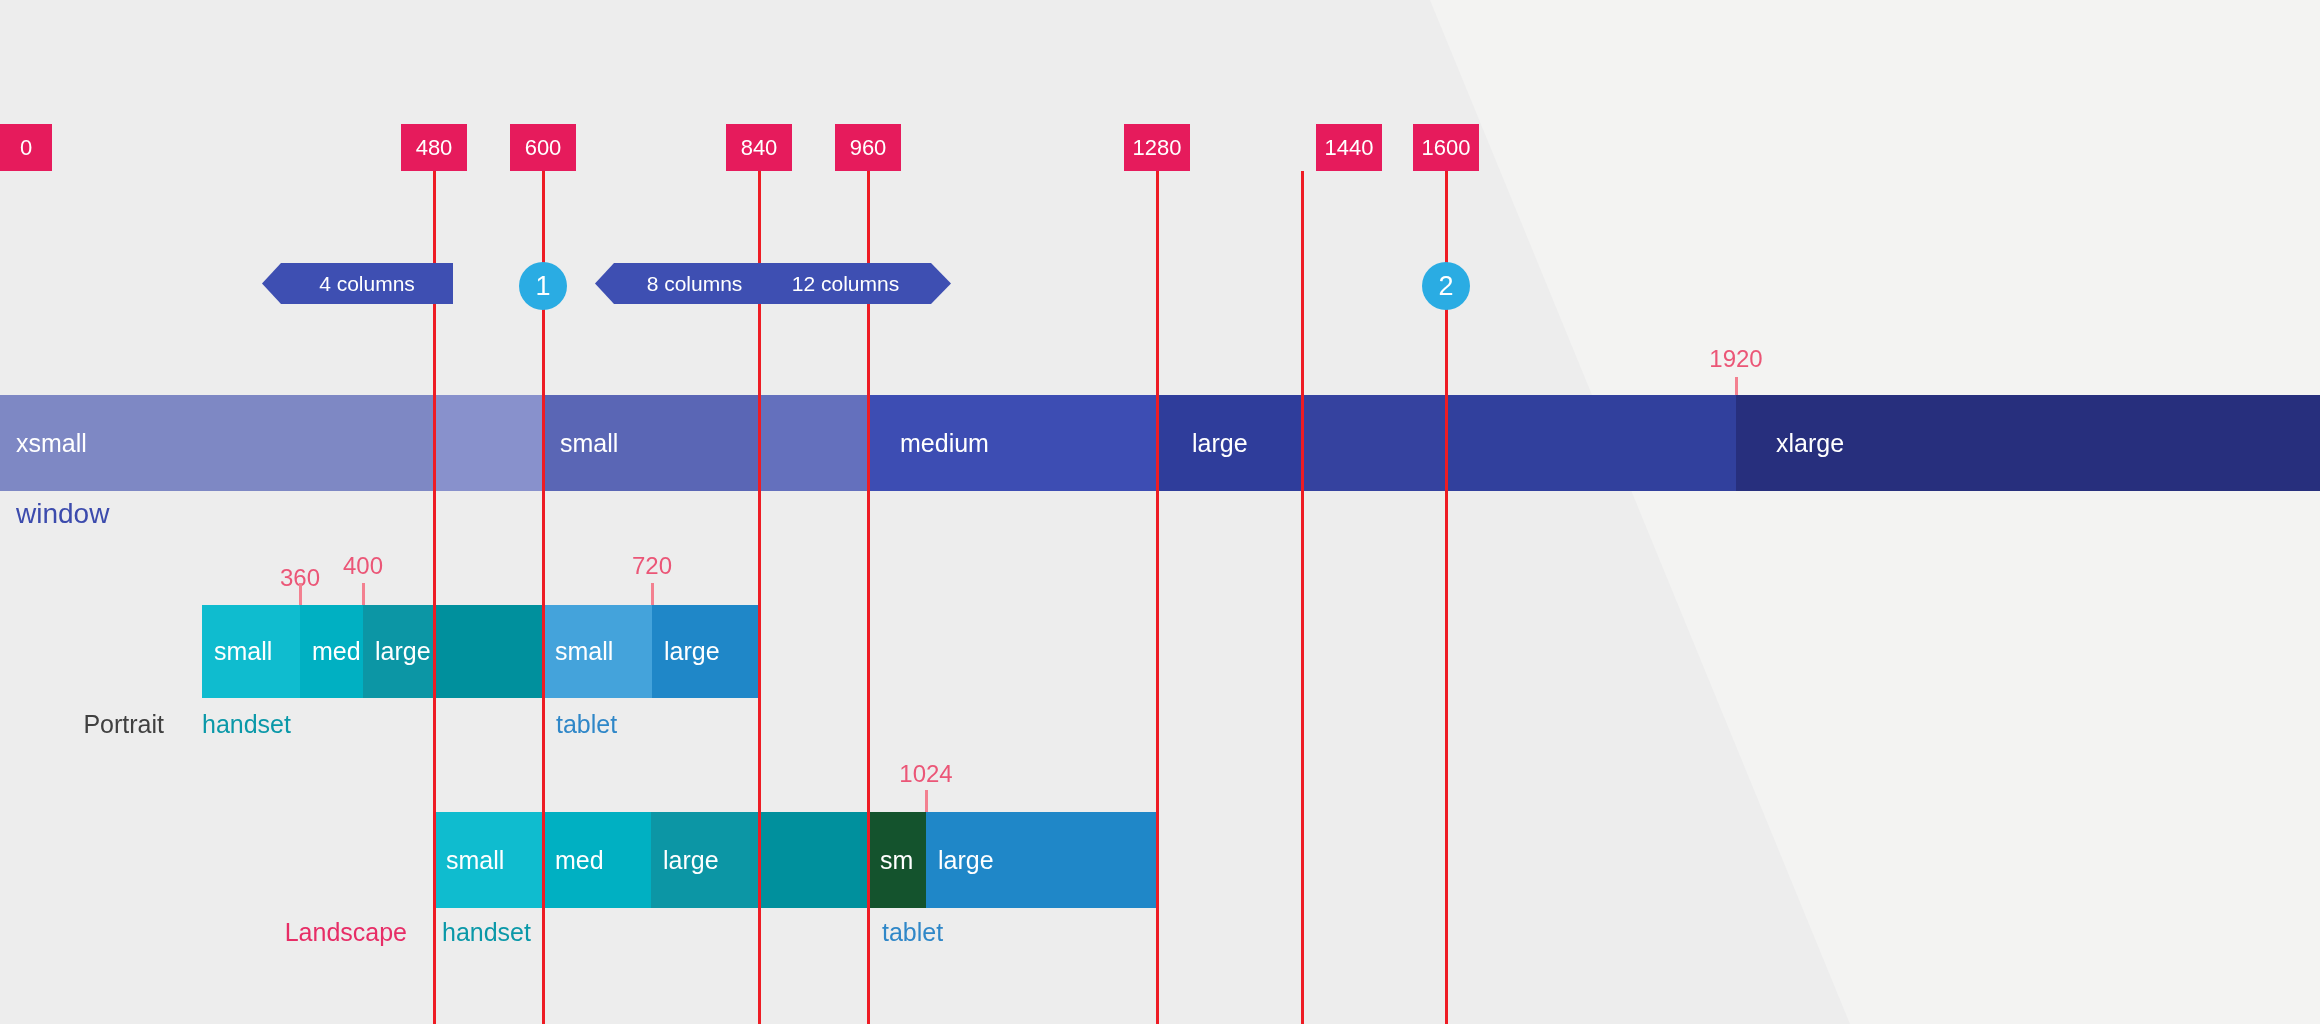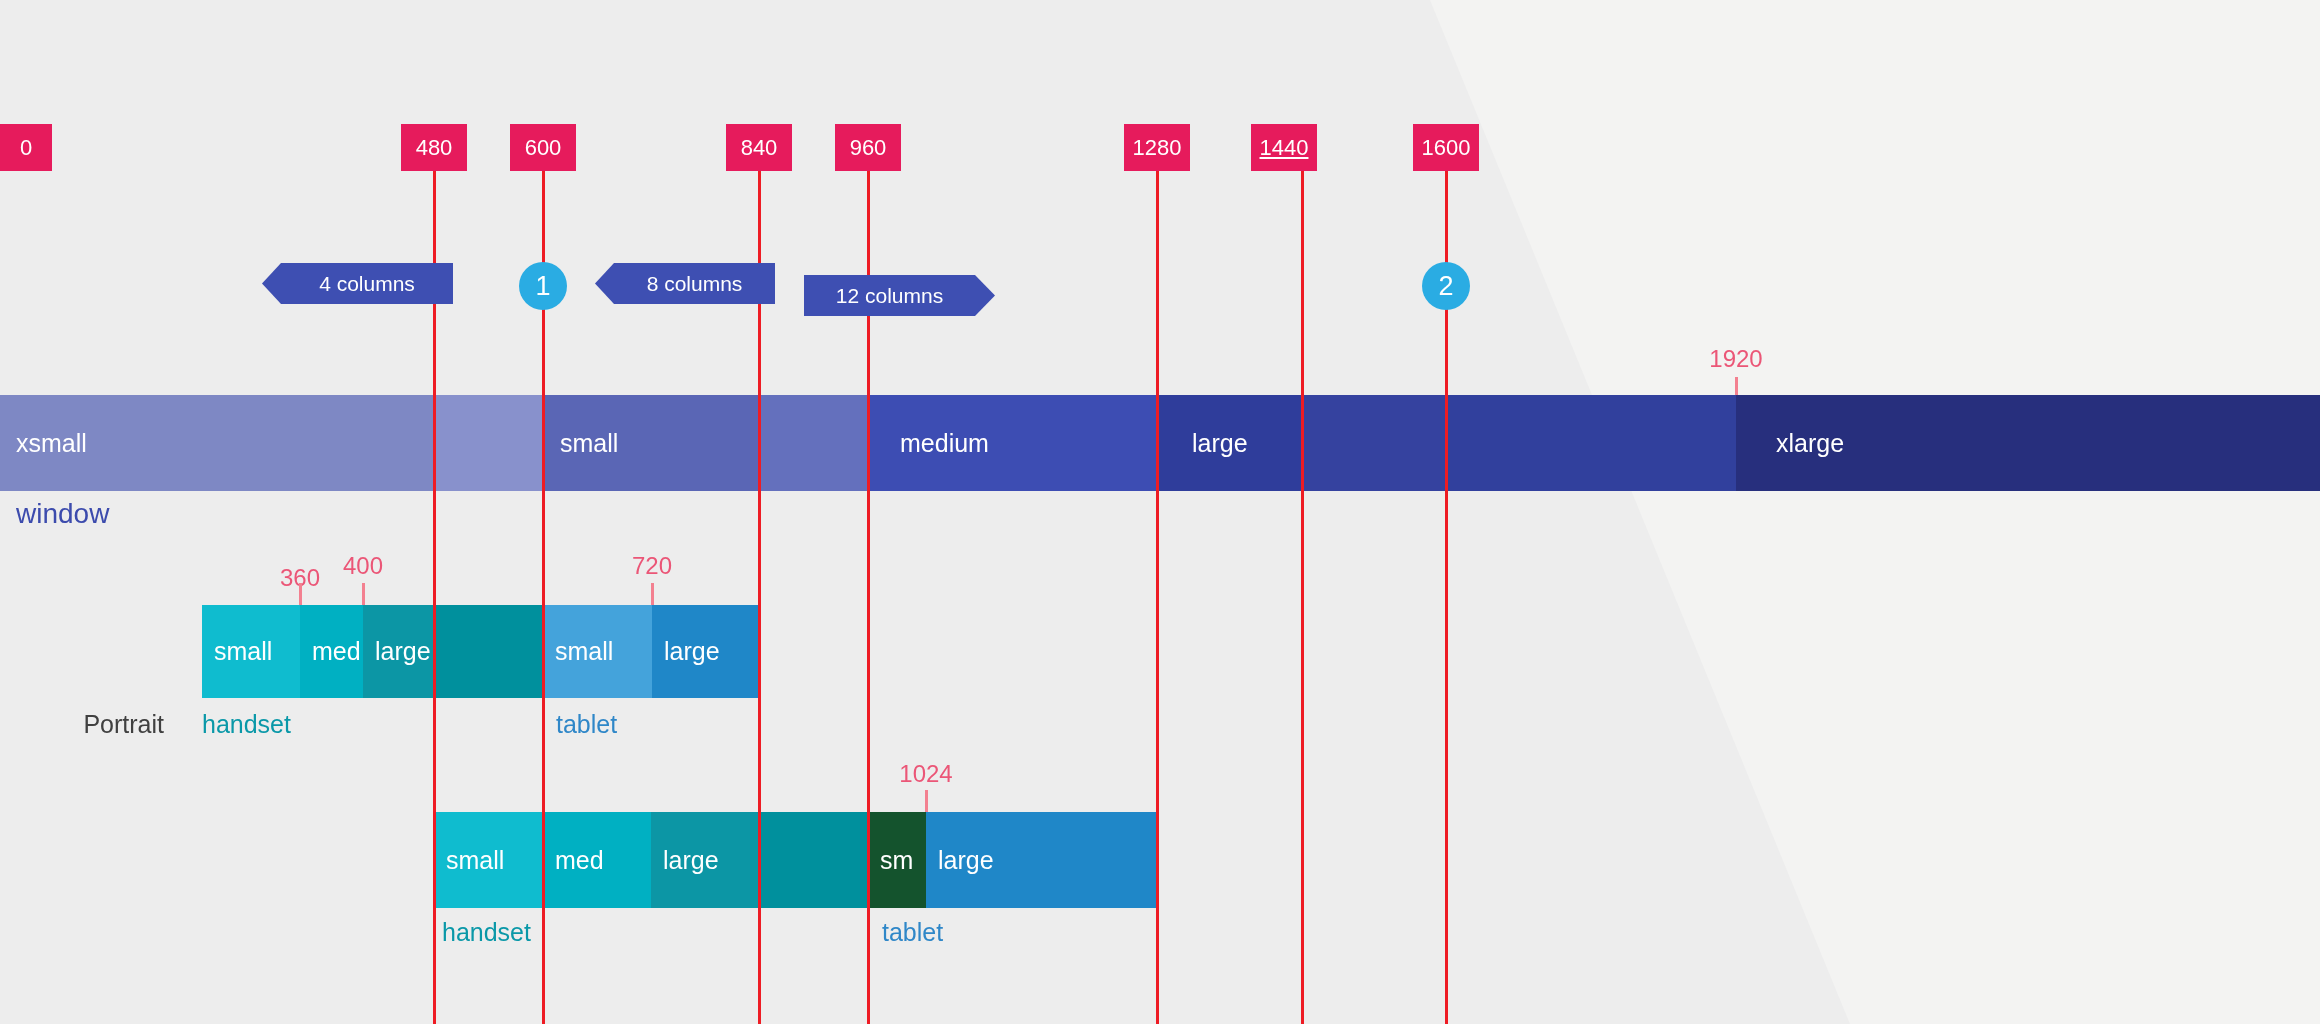--- a/index.html
+++ b/index.html
@@ -87,29 +87,29 @@
     </div>
     <div class="marker-box" style="left: 726px;">
       <span>840</span>
     </div>
     <div class="marker-box" style="left: 835px;">
       <span>960</span>
     </div>
     <div class="marker-box" style="left: 1124px;">
       <span>1280</span>
     </div>
-    <div class="marker-box" style="left: 1251px; text-decoration: underline;">
+    <div class="marker-box" style="left: 1316px;">
       <span>1440</span>
     </div>
     <div class="marker-box" style="left: 1413px;">
       <span>1600</span>
     </div>
     <div class="tag tag-left" style="left: 262px; width: 172px;">4 columns</div>
     <div class="tag tag-left" style="left: 595px; width: 161px;">8 columns</div>
-    <div class="tag tag-right" style="left: 804px; width: 171px; margin-top: 12px;">12 columns</div>
+    <div class="tag tag-right" style="left: 760px; width: 171px;">12 columns</div>
     <div class="badge" style="left: 519px;">1</div>
     <div class="badge" style="left: 1422px;">2</div>
     <div class="pink-num" style="left: 1736px; top: 345px;">1920</div>
     <div class="tick" style="left: 1734.5px; top: 377px; height: 18px;"></div>
     <div class="band">
       <div class="band-seg" style="left: 0px; width: 434px; background: rgb(126, 136, 196);"></div>
       <div class="band-seg" style="left: 434px; width: 109px; background: rgb(136, 145, 204);"></div>
       <div class="band-seg" style="left: 543px; width: 216px; background: rgb(90, 102, 181);"></div>
       <div class="band-seg" style="left: 759px; width: 109px; background: rgb(100, 112, 189);"></div>
       <div class="band-seg" style="left: 868px; width: 289px; background: rgb(61, 77, 179);"></div>
@@ -160,15 +160,16 @@
     <div class="bar-seg" style="left: 651px; width: 108px; top: 812px; height: 96px; background: rgb(12, 150, 165);">
       <span>large</span>
     </div>
     <div class="bar-seg" style="left: 759px; width: 109px; top: 812px; height: 96px; background: rgb(0, 144, 157);"></div>
     <div class="bar-seg" style="left: 868px; width: 58px; top: 812px; height: 96px; background: #14532d;">
       <span>sm</span>
     </div>
     <div class="bar-seg" style="left: 926px; width: 231px; top: 812px; height: 96px; background: rgb(31, 135, 200);">
       <span>large</span>
     </div>
+    <div class="caption caption-right" style="left: 0px; width: 407px; top: 918px; color: rgb(231, 45, 102);">Landscape</div>
     <div class="caption" style="left: 442px; top: 918px; color: rgb(10, 152, 168);">handset</div>
     <div class="caption" style="left: 882px; top: 918px; color: rgb(47, 135, 200);">tablet</div>
   </div>
 
 </body></html>

